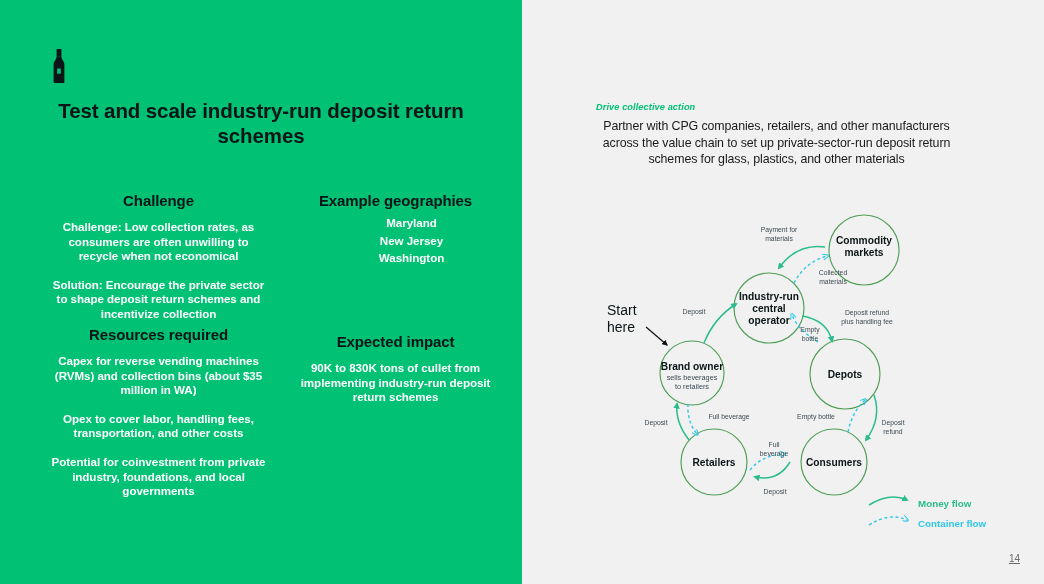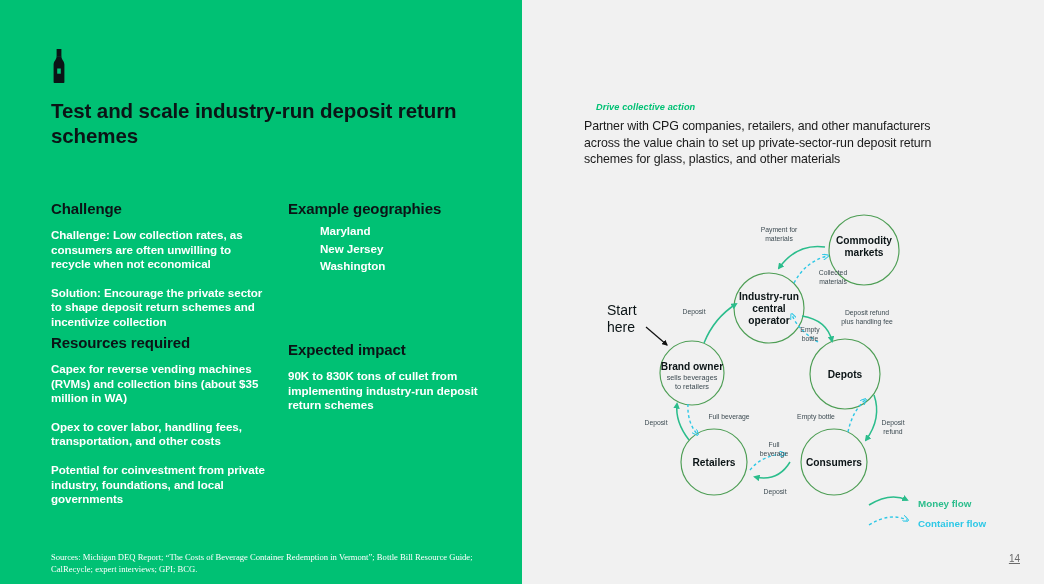--- a/index.html
+++ b/index.html
@@ -11,20 +11,21 @@
     width: 1044px;
     height: 584px;
     font-family: "Liberation Sans", sans-serif;
     overflow: hidden;
   }
   .slide {
     position: relative;
     width: 1044px;
     height: 584px;
     background: #f1f1f1;
+    text-align: center;
   }
 
   
   .left-panel {
     position: absolute;
     left: 0; top: 0;
     width: 522px;
     height: 584px;
     background: #00c174;
   }
@@ -52,21 +53,21 @@
     width: 215px;
   }
   .col-left  { left: 51px; }
   .col-right { left: 288px; }
 
   .sec-head {
     color: #0b1416;
     font-size: 15px;
     font-weight: bold;
     line-height: 18px;
-    margin: 8px 0 4px 0;
+    margin: 0 0 4px 0;
     letter-spacing: -0.1px;
   }
   .sec-para {
     color: #ffffff;
     font-size: 11.6px;
     font-weight: bold;
     line-height: 14.6px;
     margin: 10px 0 14px 0;
     letter-spacing: -0.05px;
   }
@@ -197,21 +198,20 @@
       <p class="sec-para">Capex for reverse vending machines (RVMs) and collection bins (about $35 million in WA)</p>
       <p class="sec-para">Opex to cover labor, handling fees, transportation, and other costs</p>
       <p class="sec-para">Potential for coinvestment from private industry, foundations, and local governments</p>
     </div>
 
     <div class="col col-right" style="top:333px;">
       <div class="sec-head">Expected impact</div>
       <p class="sec-para">90K to 830K tons of cullet from implementing industry-run deposit return schemes</p>
     </div>
 
-    <div class="sources">Sources: Michigan DEQ Report; “The Costs of Beverage Container Redemption in Vermont”; Bottle Bill Resource Guide; CalRecycle; expert interviews; GPI; BCG.</div>
   </div>
 
   <div class="right-panel">
 
     <div class="eyebrow">Drive collective action</div>
     <div class="lede">Partner with CPG companies, retailers, and other manufacturers across the value chain to set up private-sector-run deposit return schemes for glass, plastics, and other materials</div>
     <div class="page-num">14</div>
 
     <svg class="diagram" viewBox="0 0 522 584">
       <defs>

